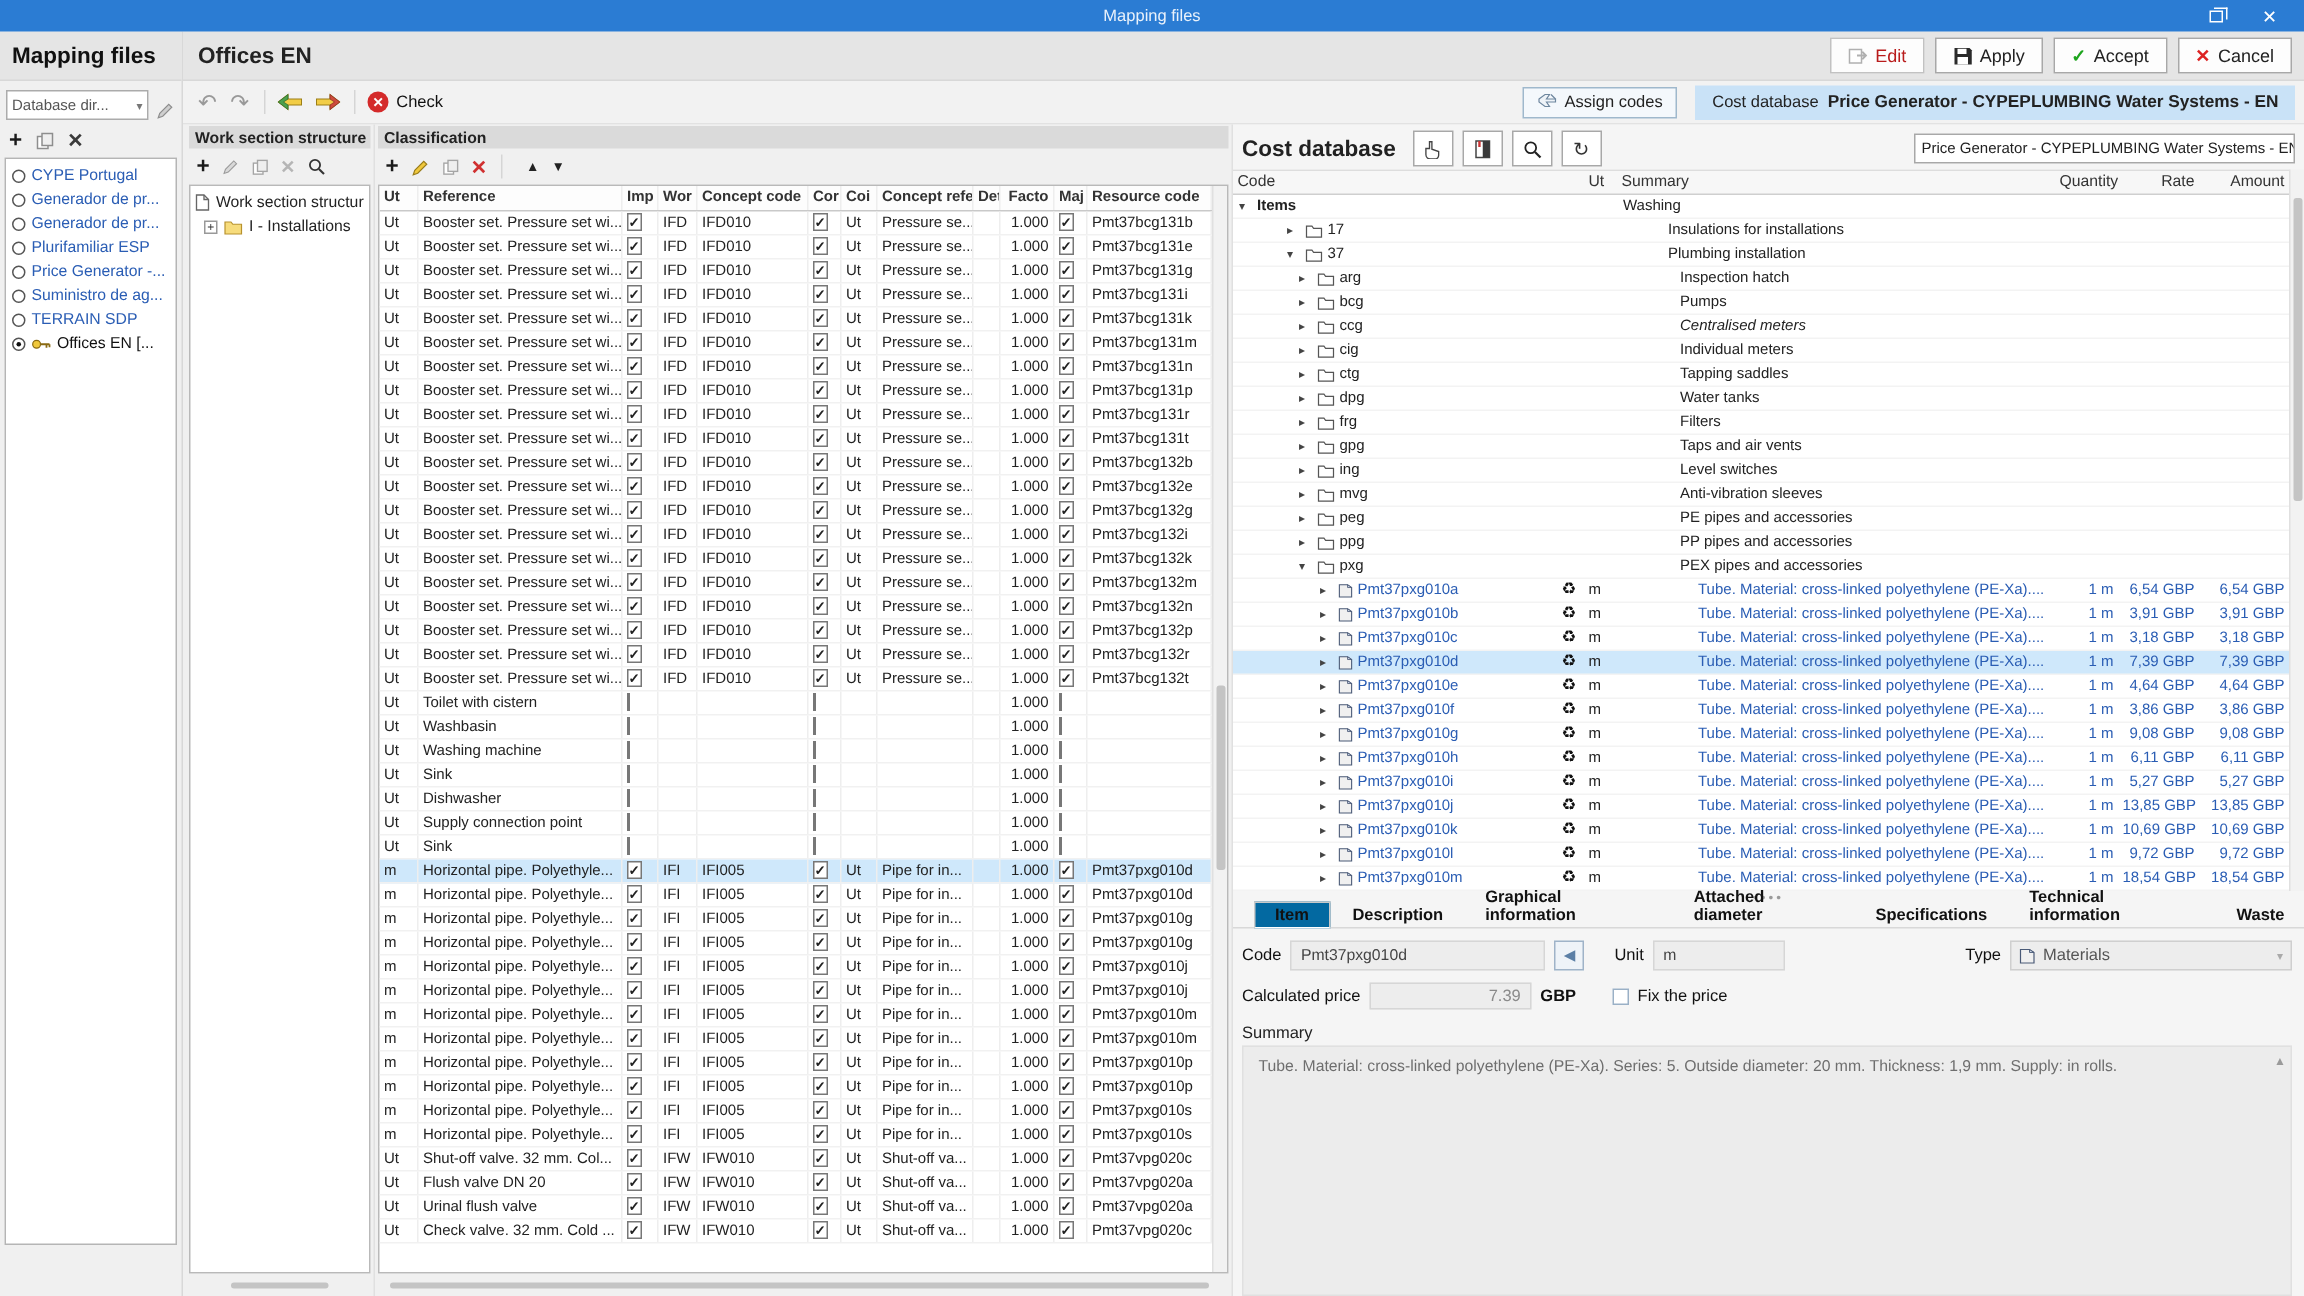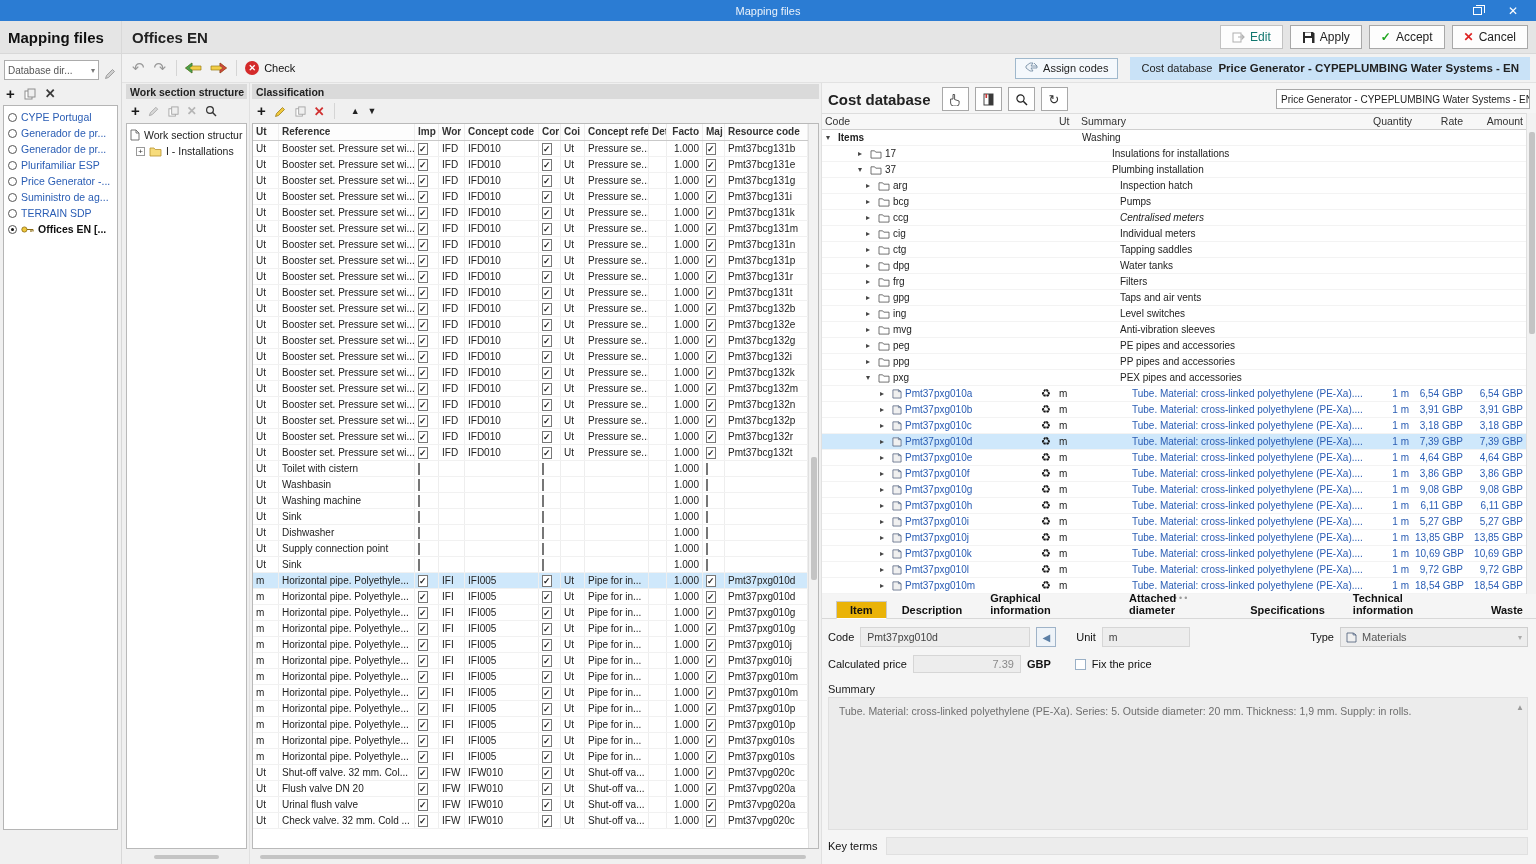--- a/index.html
+++ b/index.html
@@ -20,30 +20,30 @@
   .left-panel{width:122px;background:#f0f0f0;border-right:1px solid #d8d8d8;display:flex;flex-direction:column}
   .lp-header{height:33px;background:#e5e5e5;border-bottom:1px solid #d8d8d8;display:flex;align-items:center;padding-left:8px;font-size:15px;font-weight:bold;color:#111}
   .lp-combo-row{display:flex;align-items:flex-end;gap:5px;padding:6px 4px 3px 4px}
   .combo{flex:1;height:20px;background:#fff;border:1px solid #ababab;display:flex;align-items:center;font-size:10px;color:#555;padding:0 3px;overflow:hidden;white-space:nowrap}
   .combo .dd{margin-left:auto;color:#777;font-size:8px}
   .lp-tools{display:flex;align-items:center;gap:9px;padding:3px 6px 4px 6px;height:22px}
   .tool-plus{font-size:15px;font-weight:bold;color:#1a1a1a;line-height:12px}
   .lp-list{flex:0 0 auto;height:725px;margin:0 3px;background:#fff;border:1px solid #b5b5b5;padding-top:3px;overflow:hidden}
   .lp-item{height:16px;display:flex;align-items:center;gap:4px;padding-left:4px;color:#2a5db4;white-space:nowrap;overflow:hidden;font-size:10.5px}
   .lp-item .radio{flex:0 0 auto;width:9px;height:9px;border:1px solid #555;border-radius:50%;background:#fff;position:relative}
-  .lp-item.sel{color:#111;font-weight:bold}
+  .lp-item.sel{color:#111;font-weight:normal}
   .lp-item.sel .radio:after{content:"";position:absolute;left:2px;top:2px;width:3px;height:3px;border-radius:50%;background:#111}
 
   
   .main{flex:1;display:flex;flex-direction:column;min-width:0}
   .main-header{height:33px;background:#e5e5e5;border-bottom:1px solid #d8d8d8;display:flex;align-items:center;padding:0 6px}
   .main-title{font-size:15px;font-weight:bold;margin-left:4px}
   .hbtns{margin-left:auto;display:flex;gap:7px;padding-right:2px}
   .btn{height:24px;background:#fdfdfd;border:1px solid #a8a8a8;display:flex;align-items:center;gap:5px;padding:0 11px;font-size:12px;color:#222}
-  .btn.dis{color:#0f766e;border-color:#c2c2c2}
+  .btn.dis{color:#b91c1c;border-color:#c2c2c2}
   .gcheck{color:#1ea51e;font-weight:bold;font-size:12px}
   .rx{color:#d22;font-weight:bold;font-size:12px}
 
   .toolbar-row{height:29px;display:flex;align-items:center;background:#f2f2f2;border-bottom:1px solid #e2e2e2;padding-left:10px}
   .tb-ico{font-size:15px;color:#999;margin-right:9px}
   .tsep{width:1px;height:16px;background:#d5d5d5;margin:0 8px 0 1px}
   .checkchip{display:flex;align-items:center;gap:5px;font-size:11px;color:#111}
   .redcircle{width:14px;height:14px;border-radius:50%;background:#d42a2a;color:#fff;font-size:9px;font-weight:bold;display:flex;align-items:center;justify-content:center}
   .tb-right{margin-left:auto;display:flex;align-items:center;padding-right:6px}
   .assign-btn{height:21px;border:1px solid #9fb8cc;background:#f4f8fc;display:flex;align-items:center;gap:5px;padding:0 9px;font-size:11px}
@@ -91,21 +91,21 @@
   .blue{color:#2a5db4}
   .bold{font-weight:bold}
   .treec{display:flex;align-items:center;gap:3px}
   .chev{width:9px;font-size:8px;color:#444;flex:0 0 auto}
   .recy{text-align:center;font-size:11px;color:#111}
 
   
   .splitter{height:7px;display:flex;align-items:center;justify-content:center;color:#9a9a9a;font-size:9px;letter-spacing:2px}
   .tabs{display:flex;align-items:flex-end;padding-left:14px;height:18px;border-bottom:1px solid #d8d8d8;gap:2px}
   .tab{padding:2px 13px;font-weight:bold;font-size:11px;color:#111}
-  .tab.active{background:#eab308;border:1px solid #c9c9c9;border-bottom:1px solid #fff;margin-bottom:-1px}
+  .tab.active{background:#0369a1;border:1px solid #c9c9c9;border-bottom:1px solid #fff;margin-bottom:-1px}
   .frow{display:flex;align-items:center;gap:6px;padding:8px 8px 2px 6px}
   .flabel{font-size:11px;color:#111}
   .ginput{height:20px;background:#ededed;border:1px solid #d6d6d6;display:flex;align-items:center;padding:0 6px;color:#444;font-size:10.5px}
   .backbtn{width:20px;height:20px;border:1px solid #9fb3c8;background:#eef3f8;display:flex;align-items:center;justify-content:center;color:#5b7fa6;font-size:10px}
   .typesel{width:188px;height:20px;background:#ededed;border:1px solid #cfcfcf;display:flex;align-items:center;gap:5px;padding:0 5px;color:#555}
   .typesel .dd{margin-left:auto;color:#aaa;font-size:8px}
   .calcrow{display:flex;align-items:center;gap:6px;padding:6px 8px 2px 6px}
   .calcval{width:108px;height:18px;background:#ededed;border:1px solid #d6d6d6;display:flex;align-items:center;justify-content:flex-end;padding:0 6px;color:#8a8a8a}
   .fixcb{width:11px;height:11px;border:1px solid #9ab0c6;background:#fff;margin-left:18px}
   .sumlabel{padding:8px 6px 2px 6px;font-size:11px}
@@ -1539,20 +1539,16 @@
           <span class="fixcb"></span>
           <span class="flabel">Fix the price</span>
         </div>
 
         <div class="sumlabel">Summary</div>
         <div class="sumbox">
           <span>Tube. Material: cross-linked polyethylene (PE-Xa). Series: 5. Outside diameter: 20 mm. Thickness: 1,9 mm. Supply: in rolls.</span>
           <span class="uparr">▲</span>
         </div>
 
-        <div class="keyrow">
-          <span class="flabel">Key terms</span>
-          <span class="keyinput"></span>
-        </div>
       </section>
     </div>
   </div>
 </div>
 
 </body></html>

